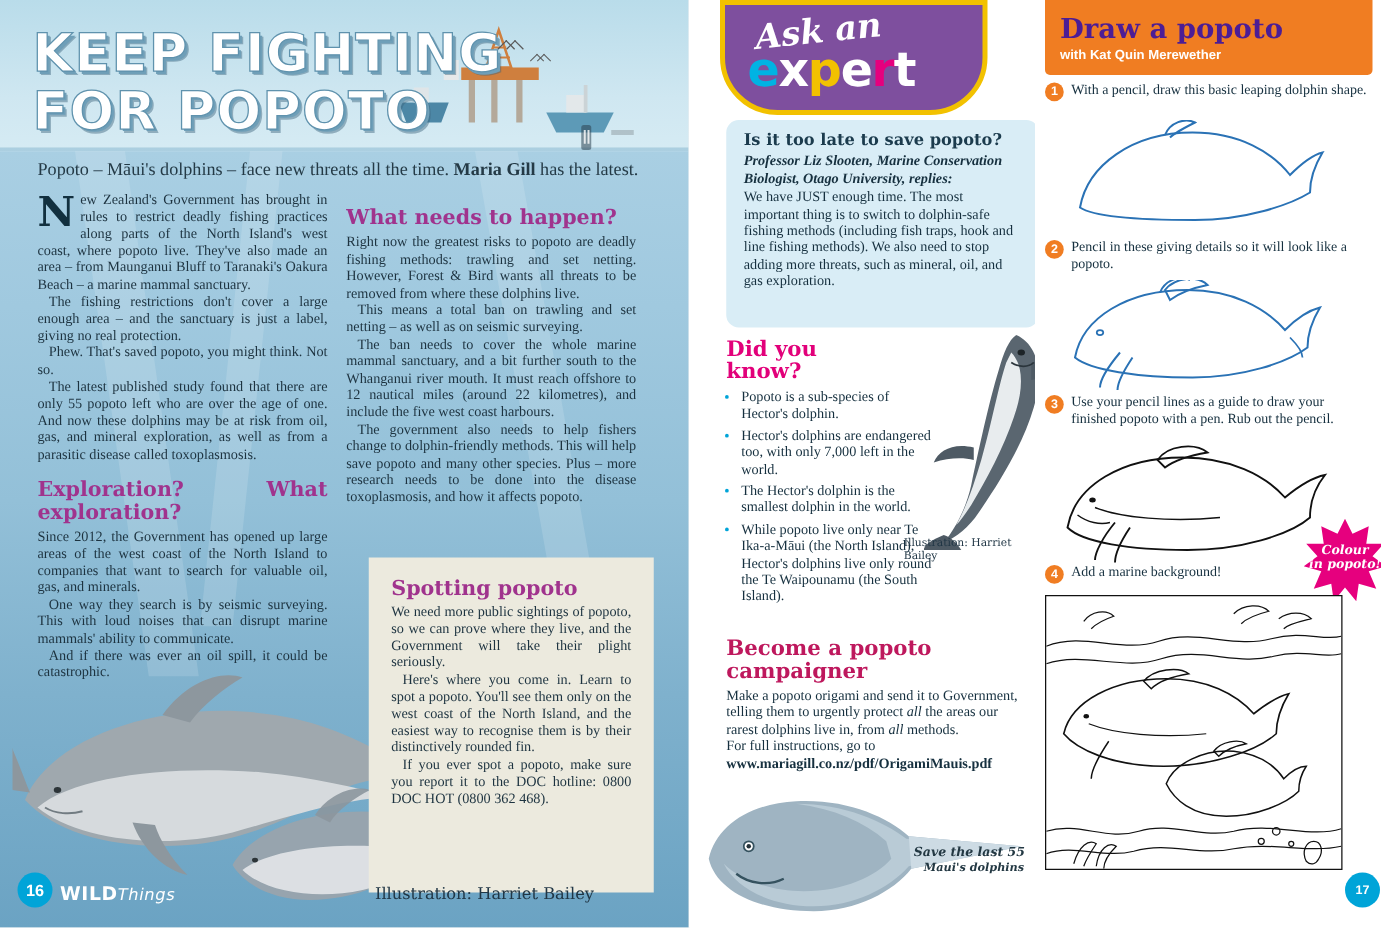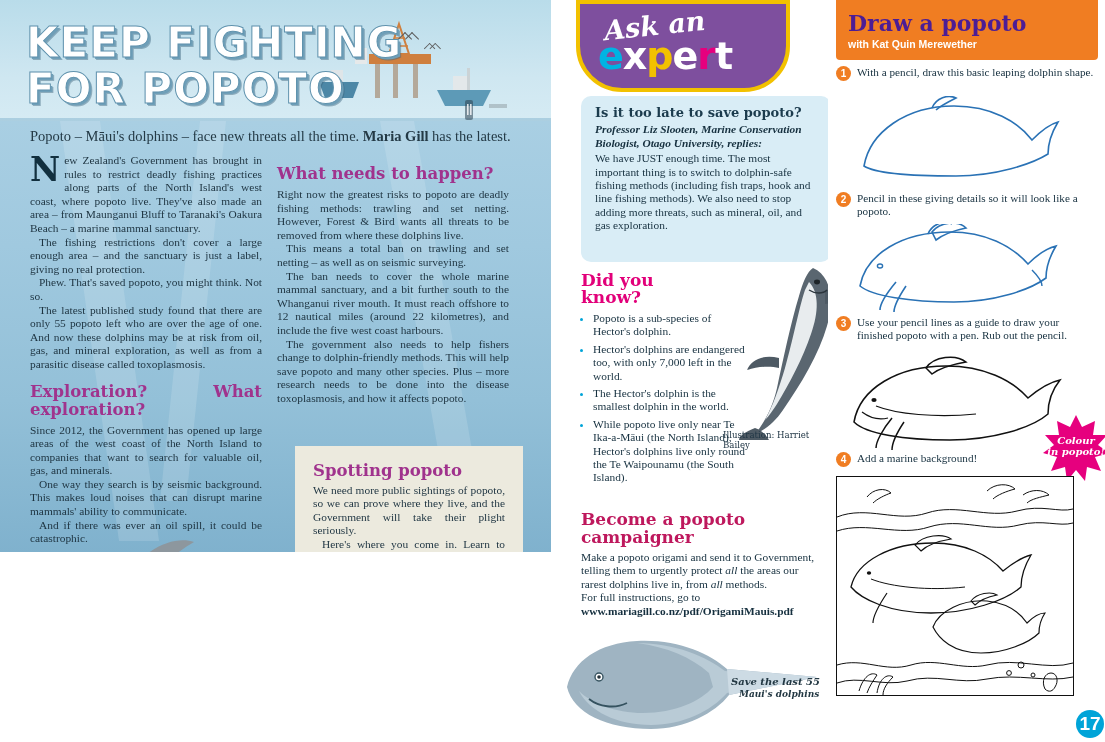--- a/index.html
+++ b/index.html
@@ -7,21 +7,21 @@
     width:1105px;height:742px;
     font-family:"Liberation Sans", sans-serif;
     background:#ffffff;
     overflow:hidden;
     position:relative;
   }
   .page{position:absolute;top:0;left:0;width:1105px;height:742px;}
 
   
   .left-page{
-    position:absolute;left:0;top:0;width:551px;height:552px;
+    position:absolute;left:0;top:0;width:551px;height:742px;
     background:linear-gradient(#cfe3ef 0%, #b9d6e8 28%, #9ec6de 42%, #8ab7d3 55%, #6ea7c6 70%, #5c9ab9 85%, #4d8dad 100%);
     overflow:hidden;
   }
   .sky{
     position:absolute;left:0;top:0;width:551px;height:130px;
     background:linear-gradient(#b9dcea 0%, #cfe7f1 60%, #d7ecf4 100%);
   }
   .sea-line{
     position:absolute;left:0;top:118px;width:551px;height:3px;background:#8fbcd4;opacity:.6;
   }
@@ -223,22 +223,22 @@
   }
   .colour-badge .label{
     position:absolute;left:0;top:20px;width:66px;text-align:center;color:#ffffff;
     font-family:"DejaVu Serif",serif;font-style:italic;font-weight:bold;font-size:10px;line-height:11px;
   }
   .bg-frame{
     position:absolute;left:8px;top:476px;width:236px;height:218px;border:1px solid #111;background:#fff;
   }
   .page-num-right{
     position:absolute;left:248px;top:698px;width:28px;height:28px;border-radius:50%;
-    background:#00a4d8;color:#fff;font-size:19px;font-weight:bold;
-    display:flex;align-items:center;justify-content:center;font-family:"Liberation Sans",sans-serif;margin-top:12px;
+    background:#00a4d8;color:#fff;font-size:10px;font-weight:bold;
+    display:flex;align-items:center;justify-content:center;font-family:"Liberation Sans",sans-serif;
   }
   .gutter{
     position:absolute;left:551px;top:0;width:1px;height:742px;background:#e3e3e3;
   }
 </style>
 </head>
 <body>
 
 <div class="page">
 
@@ -284,21 +284,21 @@
       <span>Popoto – Māui's dolphins – face new threats all the time. </span><b>Maria Gill</b><span> has the latest.</span>
     </div>
 
     <div class="col col-1">
       <p class="first"><span class="dropcap">N</span><span>ew Zealand's Government has brought in rules to restrict deadly fishing practices along parts of the North Island's west coast, where popoto live. They've also made an area – from Maunganui Bluff to Taranaki's Oakura Beach – a marine mammal sanctuary.</span></p>
       <p>The fishing restrictions don't cover a large enough area – and the sanctuary is just a label, giving no real protection.</p>
       <p>Phew. That's saved popoto, you might think. Not so.</p>
       <p>The latest published study found that there are only 55 popoto left who are over the age of one. And now these dolphins may be at risk from oil, gas, and mineral exploration, as well as from a parasitic disease called toxoplasmosis.</p>
       <h2 class="sub">Exploration? What exploration?</h2>
       <p class="first">Since 2012, the Government has opened up large areas of the west coast of the North Island to companies that want to search for valuable oil, gas, and minerals.</p>
-      <p>One way they search is by seismic background. This makes loud noises that can disrupt marine mammals' ability to communicate.</p>
+      <p>One way they search is by seismic surveying. This with loud noises that can disrupt marine mammals' ability to communicate.</p>
       <p>And if there was ever an oil spill, it could be catastrophic.</p>
     </div>
 
     <div class="col col-2">
       <h2 class="sub">What needs to happen?</h2>
       <p class="first">Right now the greatest risks to popoto are deadly fishing methods: trawling and set netting. However, Forest &amp; Bird wants all threats to be removed from where these dolphins live.</p>
       <p>This means a total ban on trawling and set netting – as well as on seismic surveying.</p>
       <p>The ban needs to cover the whole marine mammal sanctuary, and a bit further south to the Whanganui river mouth. It must reach offshore to 12 nautical miles (around 22 kilometres), and include the five west coast harbours.</p>
       <p>The government also needs to help fishers change to dolphin-friendly methods. This will help save popoto and many other species. Plus – more research needs to be done into the disease toxoplasmosis, and how it affects popoto.</p>
     </div>

